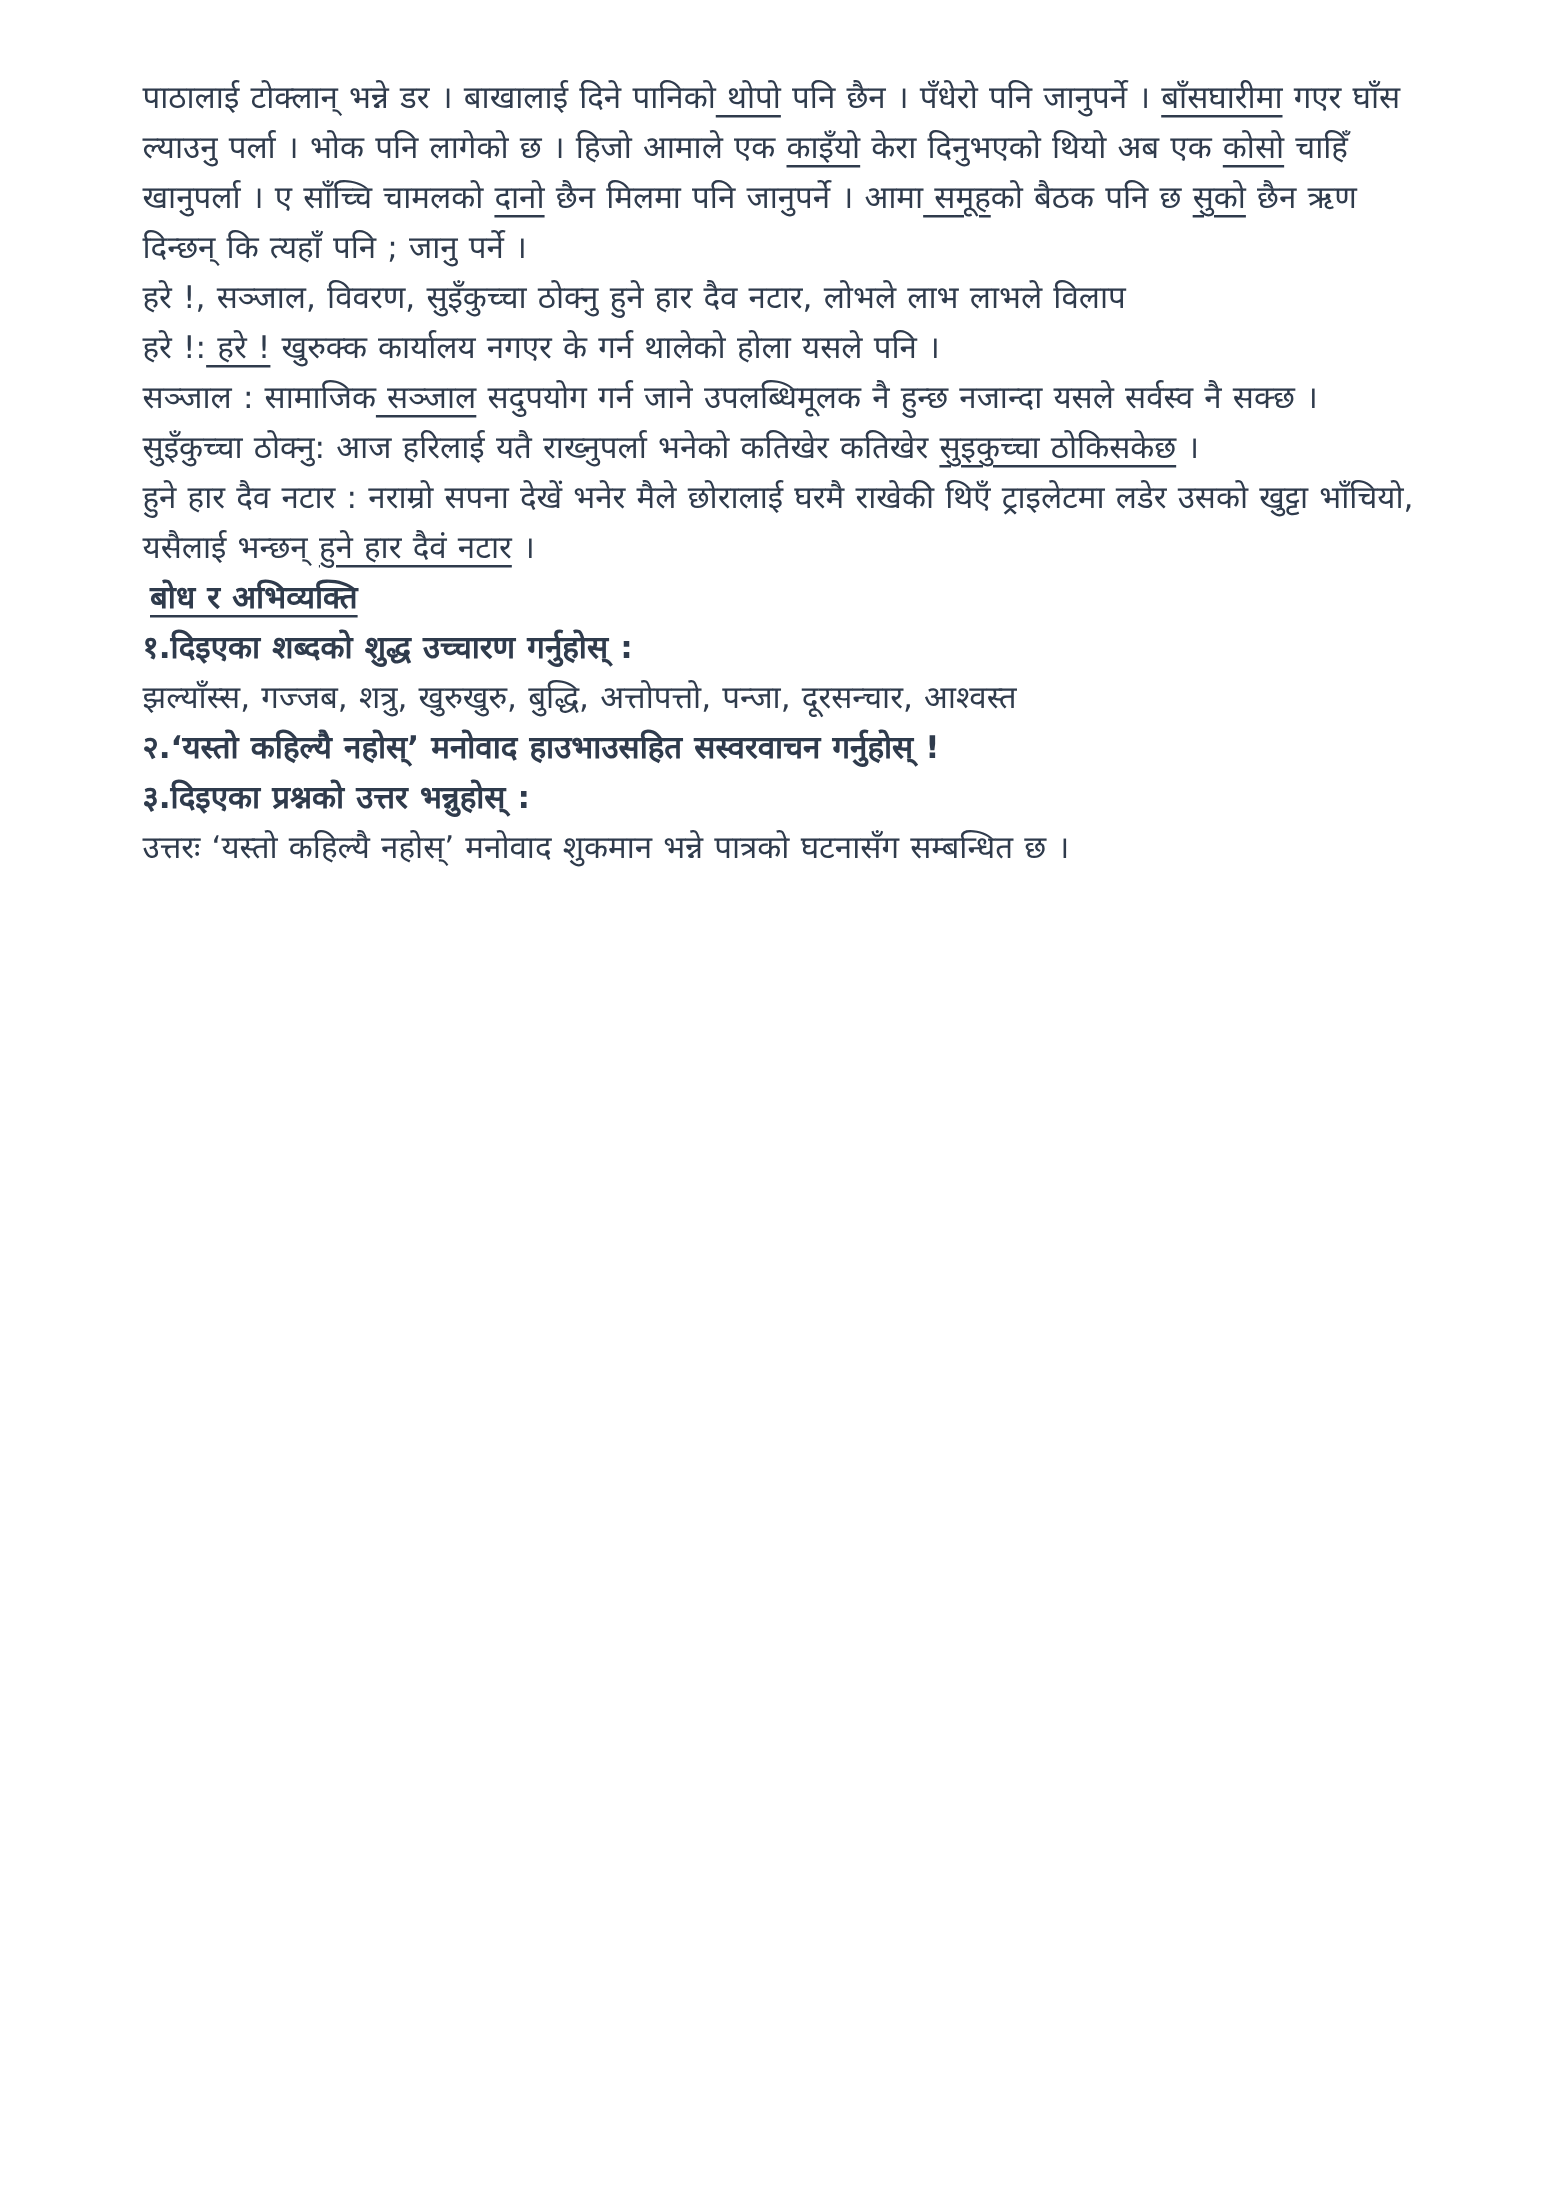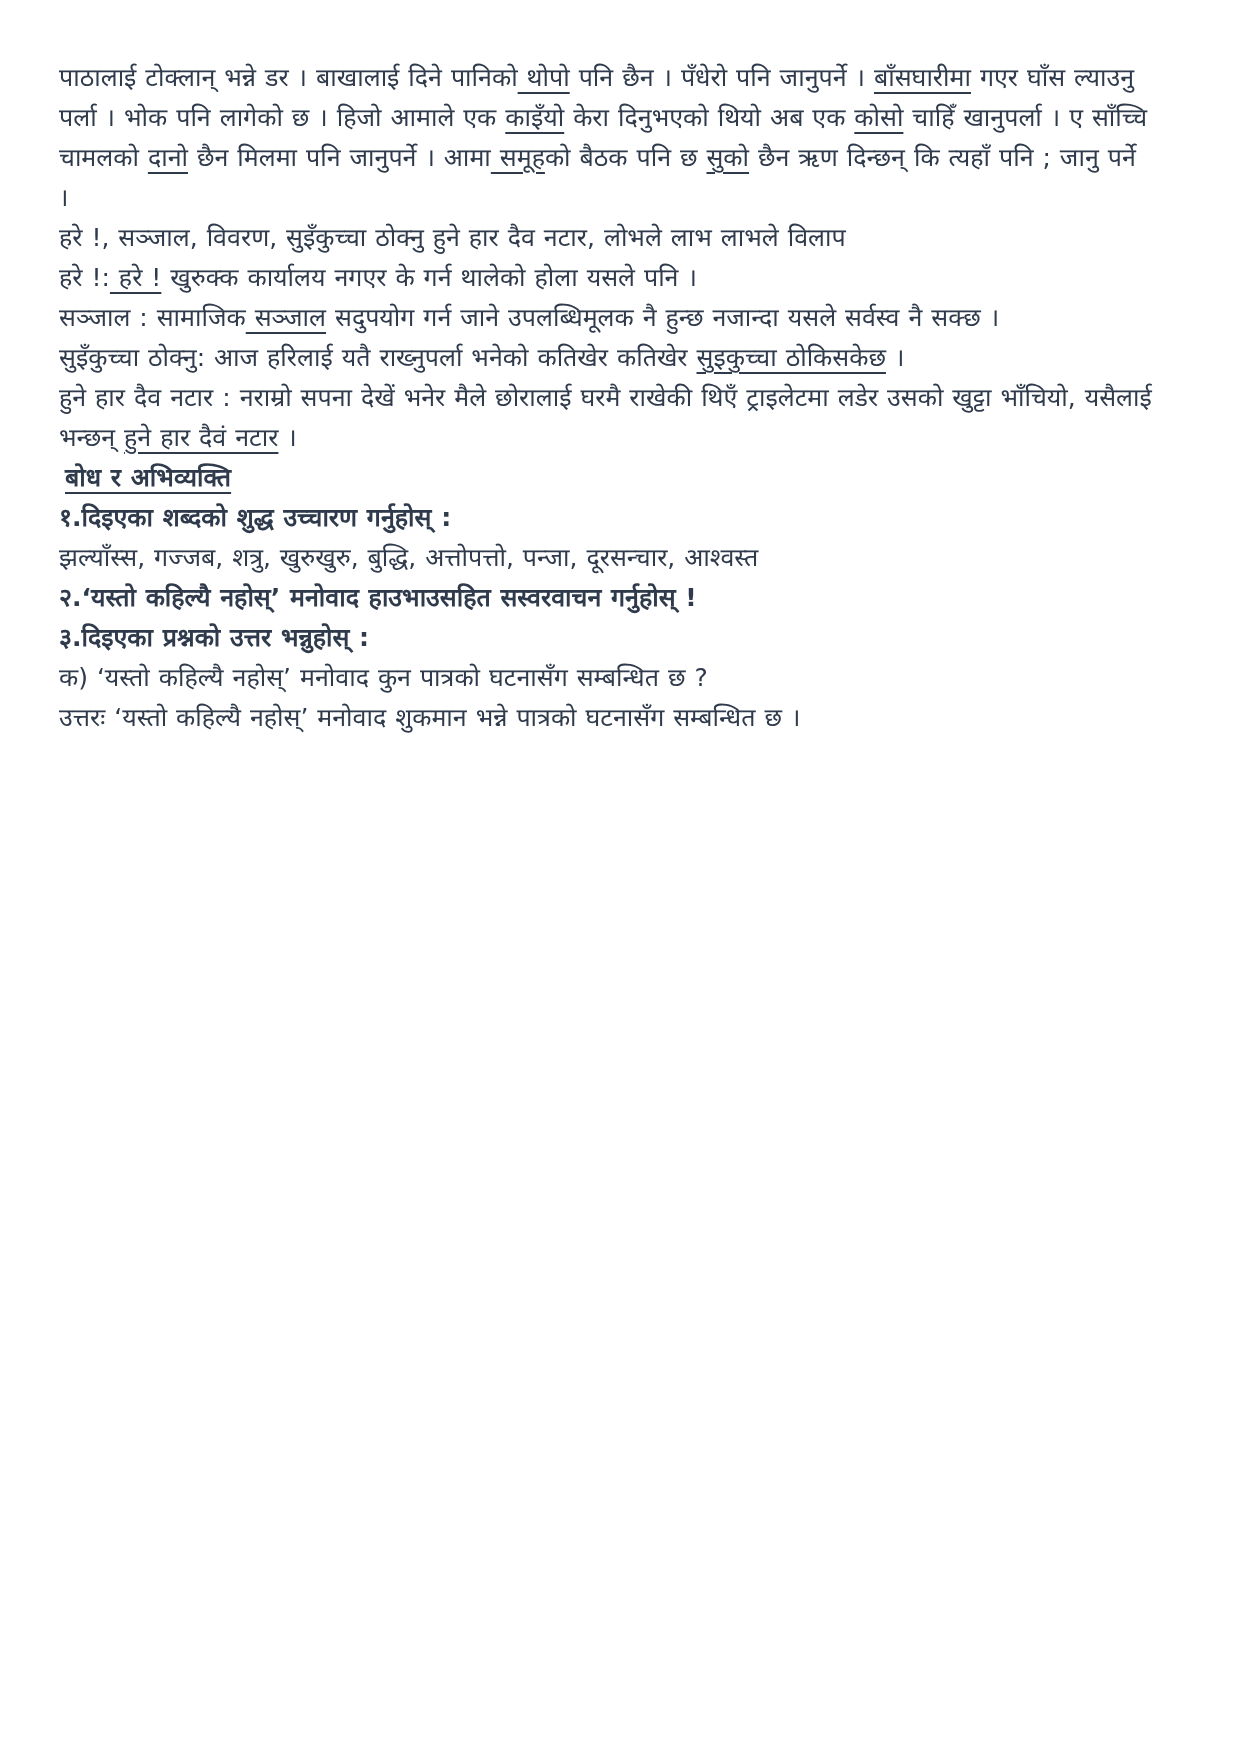--- a/index.html
+++ b/index.html
@@ -7,21 +7,21 @@
     width: 1240px;
     min-height: 1755px;
     background: #ffffff;
     font-family: "DejaVu Sans", "Liberation Sans", sans-serif;
     color: #2f3b4c;
   }
   .page {
     box-sizing: border-box;
     width: 1240px;
     min-height: 1755px;
-    padding: 58px 88px 40px 59px;
+    padding: 58px 88px 40px 114px;
     background: #ffffff;
   }
   p.block {
     margin: 0;
     font-size: 25px;
     line-height: 40px;
     font-weight: 400;
     color: #2f3b4c;
     word-spacing: 1px;
   }
@@ -45,15 +45,14 @@
     <p class="block body"><span class="run">हरे !, सञ्जाल, विवरण, सुइँकुच्चा ठोक्नु हुने हार दैव नटार, लोभले लाभ लाभले विलाप</span></p>
     <p class="block body"><span class="run">हरे !:</span><span class="run u"> हरे !</span><span class="run"> खुरुक्क कार्यालय नगएर के गर्न थालेको होला यसले पनि ।</span></p>
     <p class="block body gap-s"><span class="run">सञ्जाल : सामाजिक</span><span class="run u"> सञ्जाल</span><span class="run"> सदुपयोग गर्न जाने उपलब्धिमूलक नै हुन्छ नजान्दा यसले सर्वस्व नै सक्छ ।</span></p>
     <p class="block body gap-s"><span class="run">सुइँकुच्चा ठोक्नु: आज हरिलाई यतै राख्नुपर्ला भनेको कतिखेर कतिखेर </span><span class="run u">सुइकुच्चा ठोकिसकेछ</span><span class="run"> ।</span></p>
     <p class="block body gap-s"><span class="run">हुने हार दैव नटार : नराम्रो सपना देखें भनेर मैले छोरालाई घरमै राखेकी थिएँ ट्राइलेटमा लडेर उसको खुट्टा भाँचियो, यसैलाई भन्छन् </span><span class="run u">हुने हार दैवं नटार</span><span class="run"> ।</span></p>
     <p class="block center gap-l"><span class="run">बोध र अभिव्यक्ति</span></p>
     <p class="block h gap-s"><span class="run">१.दिइएका शब्दको शुद्ध उच्चारण गर्नुहोस् :</span></p>
     <p class="block body"><span class="run">झल्याँस्स, गज्जब, शत्रु, खुरुखुरु, बुद्धि, अत्तोपत्तो, पन्जा, दूरसन्चार, आश्वस्त</span></p>
     <p class="block h gap-s"><span class="run">२.‘यस्तो कहिल्यै नहोस्’ मनोवाद हाउभाउसहित सस्वरवाचन गर्नुहोस् !</span></p>
     <p class="block h gap-s"><span class="run">३.दिइएका प्रश्नको उत्तर भन्नुहोस् :</span></p>
-    <p class="block body gap-s"><span class="run">क) ‘यस्तो कहिल्यै नहोस्’ मनोवाद कुन पात्रको घटनासँग सम्बन्धित छ ?</span></p>
     <p class="block body"><span class="run b">उत्तरः</span><span class="run"> ‘यस्तो कहिल्यै नहोस्’ मनोवाद शुकमान भन्ने पात्रको घटनासँग सम्बन्धित छ ।</span></p>
   </main>
 
 </body></html>

